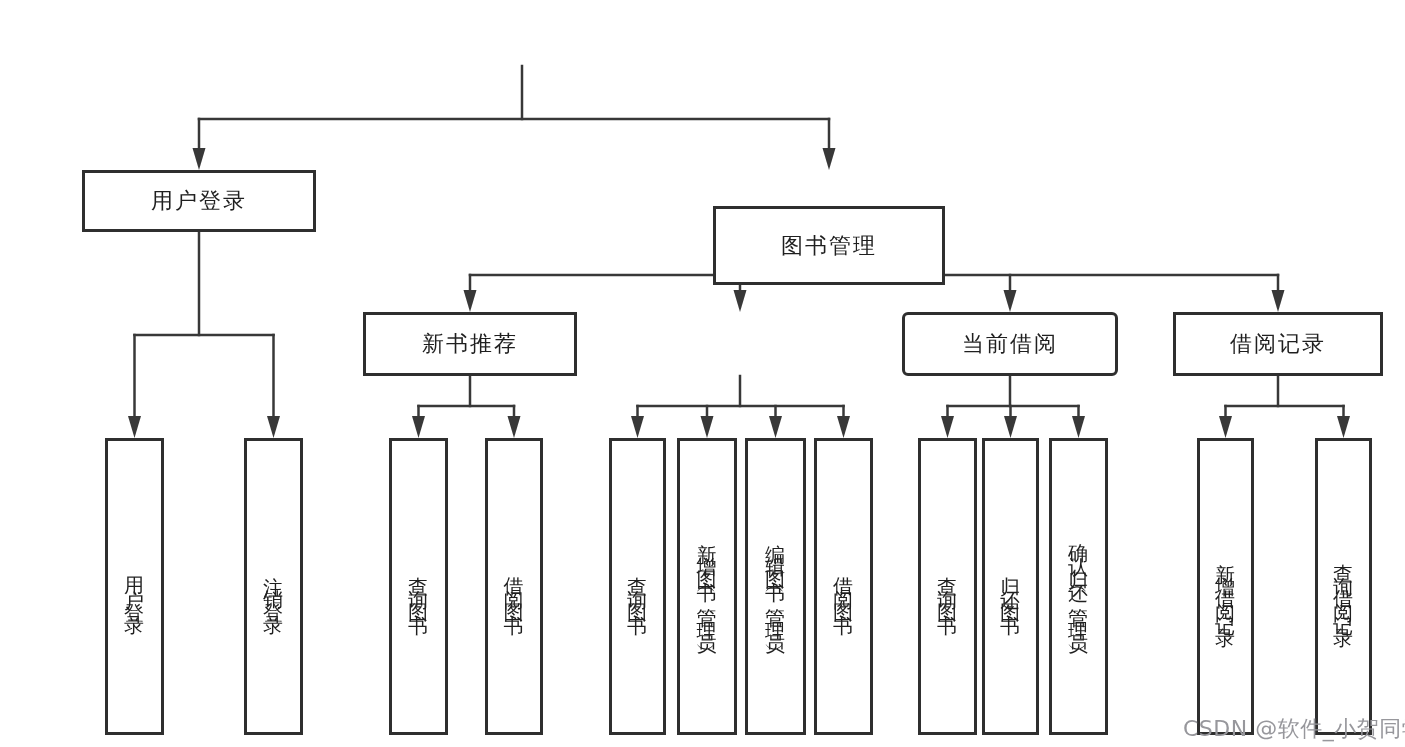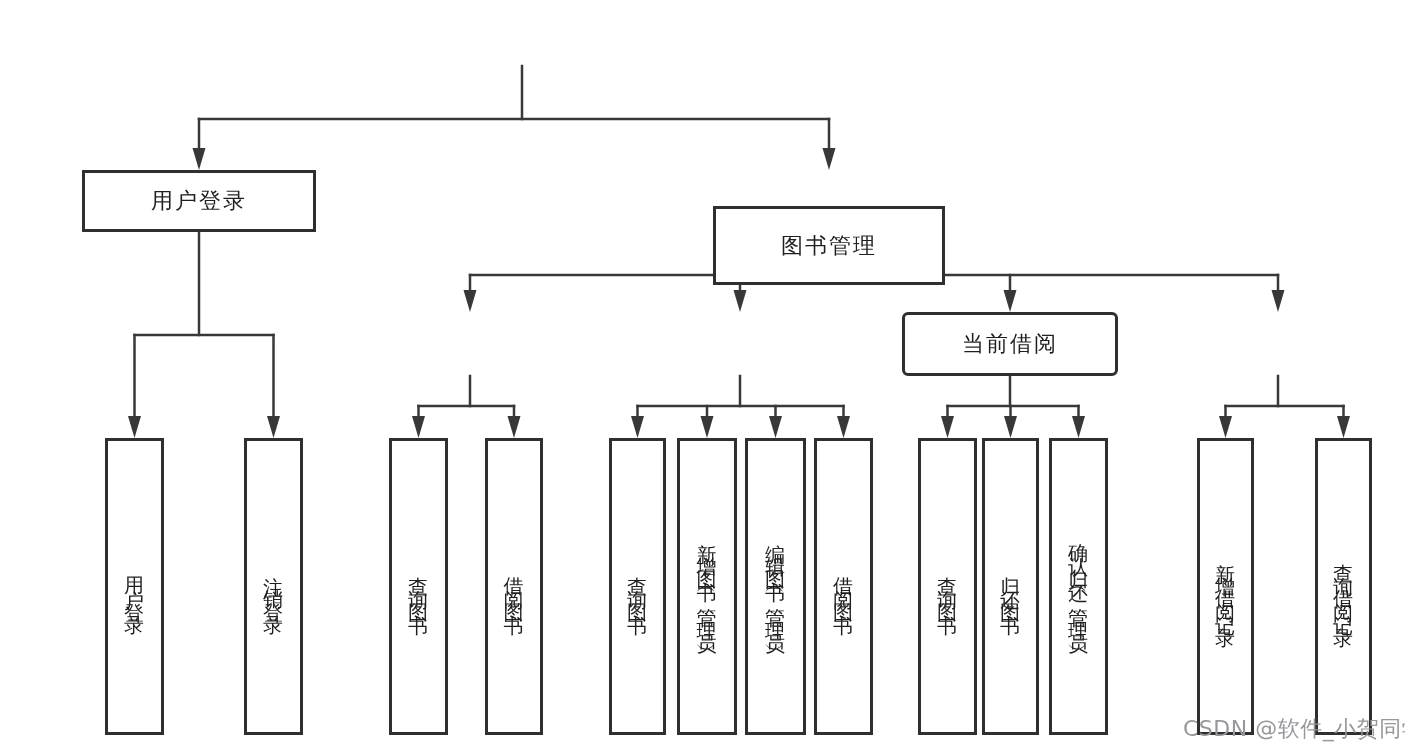--- a/index.html
+++ b/index.html
@@ -154,21 +154,23 @@
           <line x1="1343.5" y1="406" x2="1343.5" y2="428"></line>
           <polygon points="1337,416 1350,416 1343.5,438"></polygon>
         </g>
     </g>
   </svg>
 
 
   <div class="node lv2-a">用户登录</div>
   <div class="node lv2-b">图书管理</div>
 
+  <div class="node lv3 lv3-a">新书推荐</div>
   <div class="node lv3 lv3-c">当前借阅</div>
+  <div class="node lv3 lv3-d">借阅记录</div>
 
   <div class="leaf p1">用户登录</div>
   <div class="leaf p2">注销登录</div>
   <div class="leaf p3">查询图书</div>
   <div class="leaf p4">借阅图书</div>
   <div class="leaf p5">查询图书</div>
   <div class="leaf p6">新增图书（管理员）</div>
   <div class="leaf p7">编辑图书（管理员）</div>
   <div class="leaf p8">借阅图书</div>
   <div class="leaf p9">查询图书</div>

